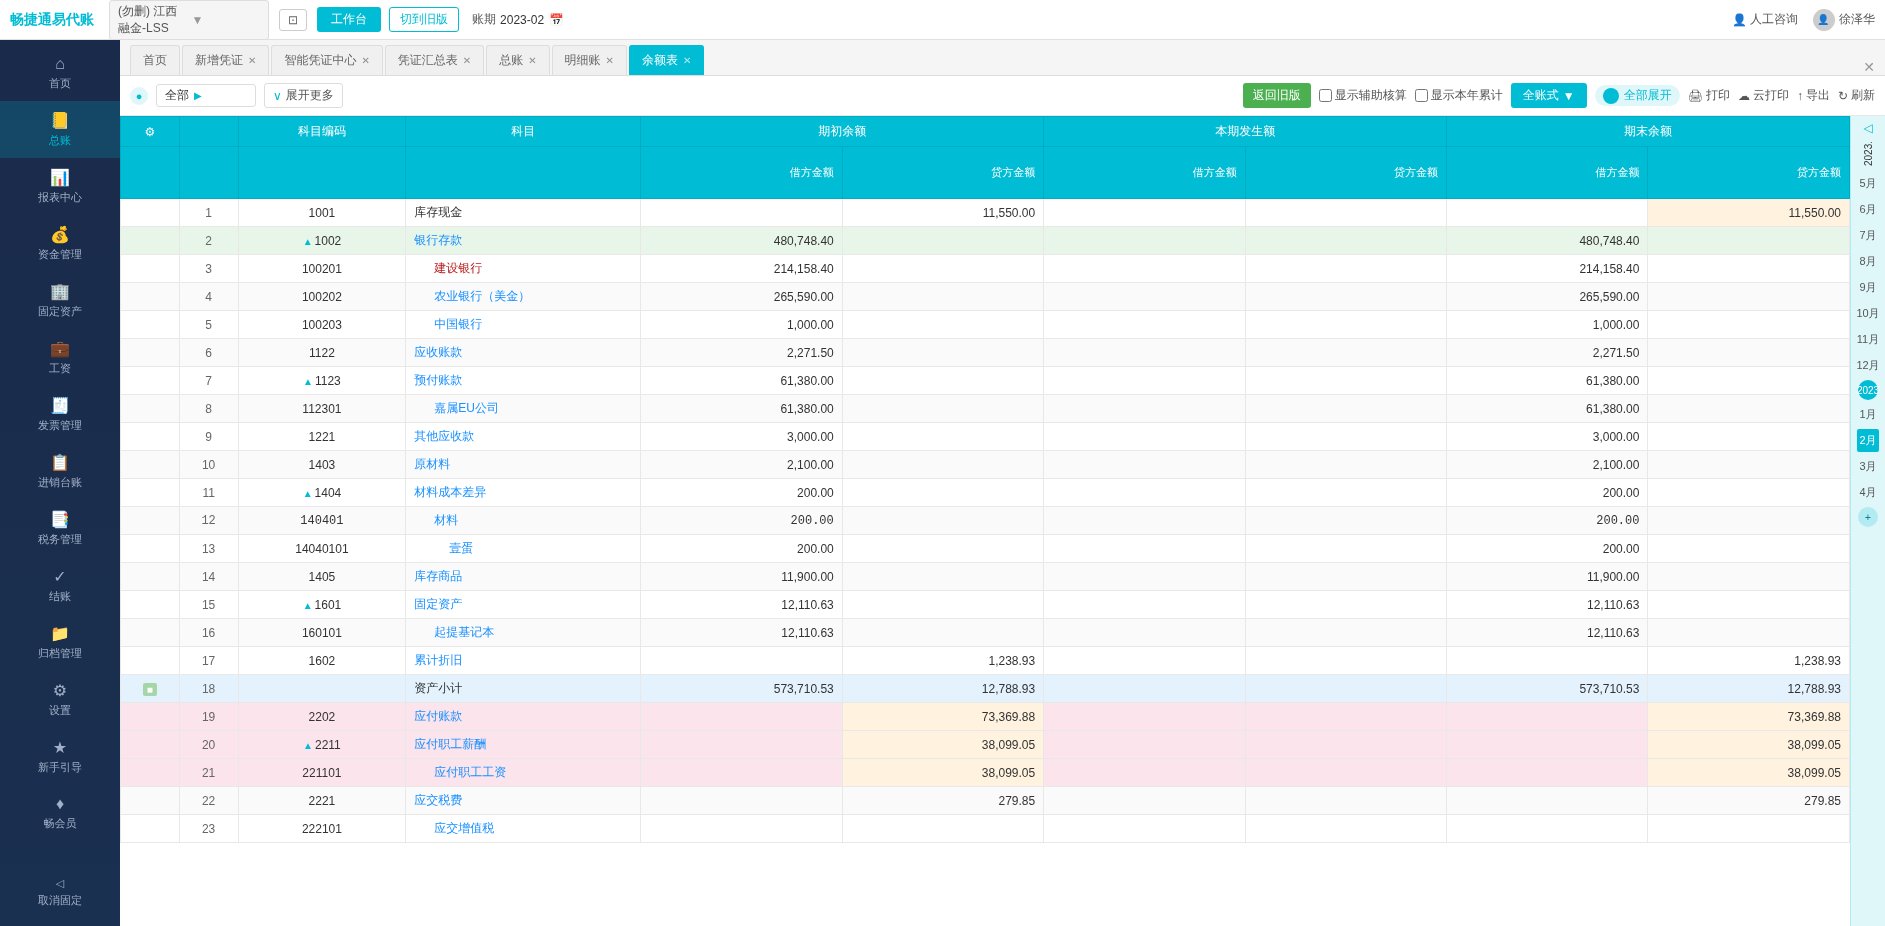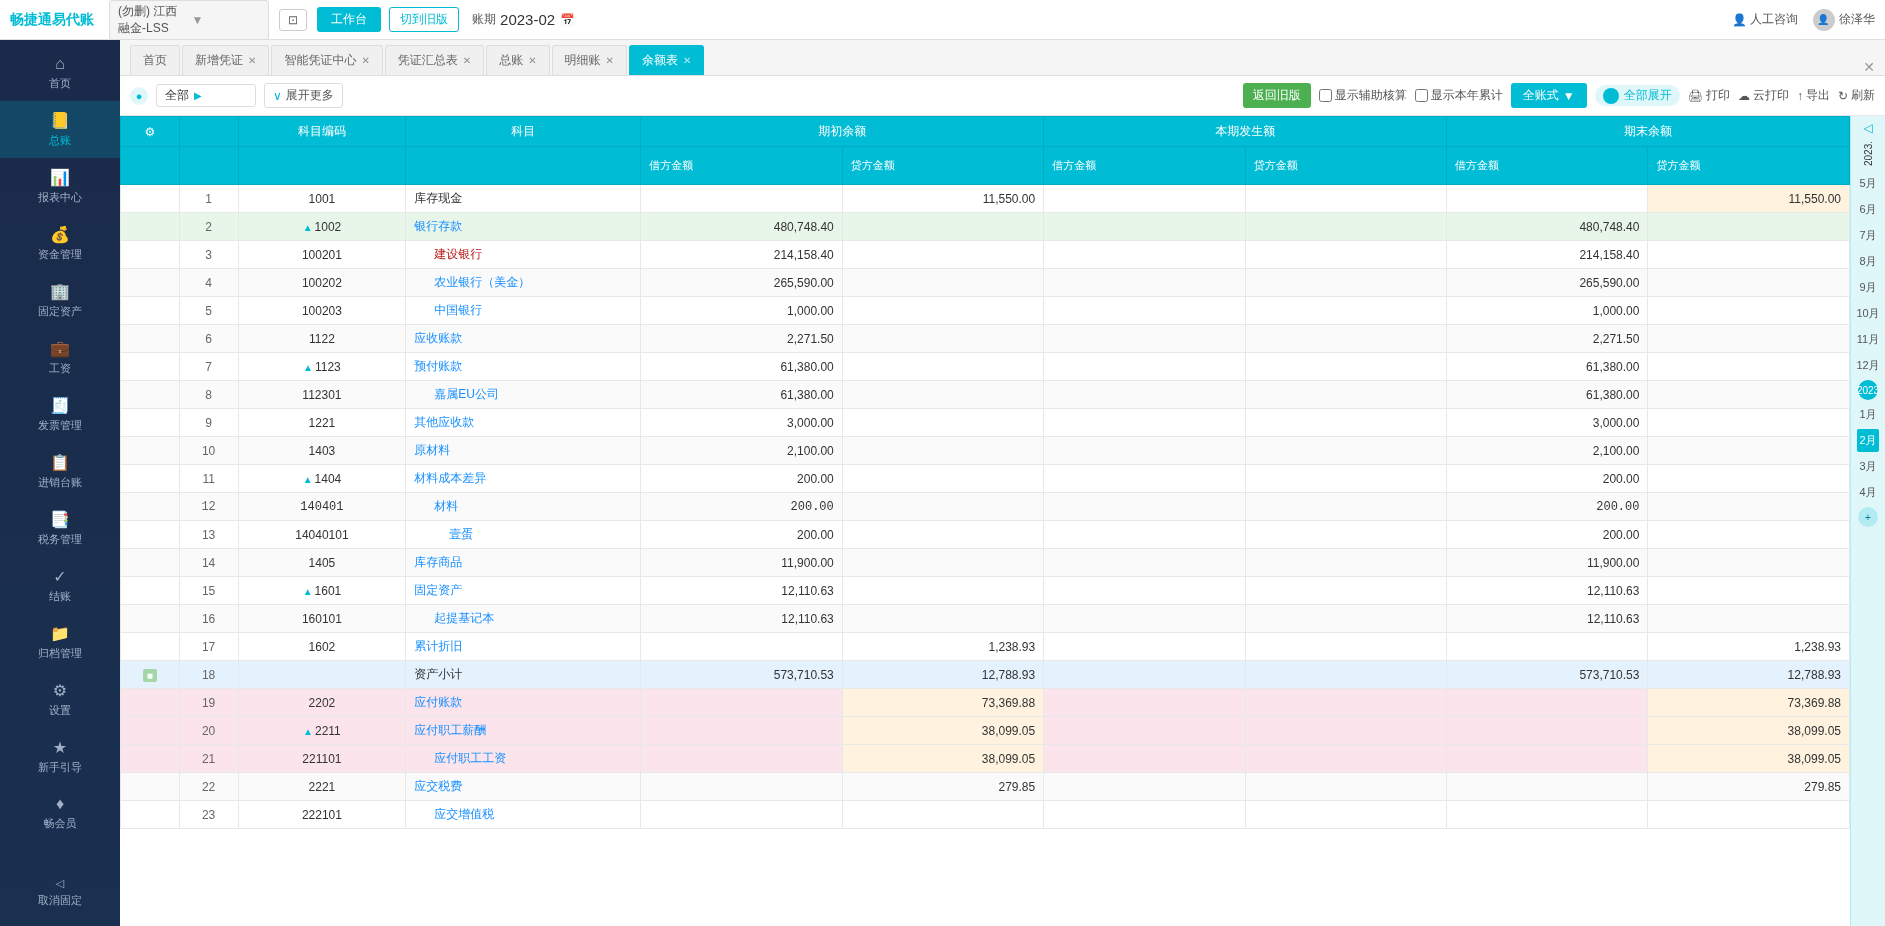--- a/index.html
+++ b/index.html
@@ -52,21 +52,21 @@
     .toggle-knob { width: 16px; height: 16px; border-radius: 50%; background: #00bcd4; }
     .toolbar-action { display: flex; align-items: center; gap: 3px; font-size: 12px; color: #555; cursor: pointer; }
 
     
     .table-container { flex: 1; overflow-y: auto; overflow-x: hidden; background: #fff; display: flex; }
     .main-table-area { flex: 1; overflow: auto; }
 
     
     table { width: 100%; border-collapse: collapse; font-size: 12px; }
     thead tr.header-group th { background: #00bcd4; color: #fff; padding: 6px 8px; text-align: center; border: 1px solid #00acc1; font-weight: normal; }
-    thead tr.header-sub th { background: #00bcd4; color: #fff; padding: 11px 8px; text-align: left; border: 1px solid #00acc1; font-weight: normal; font-size: 11px; }
+    thead tr.header-sub th { background: #00bcd4; color: #fff; padding: 18px 8px; text-align: right; border: 1px solid #00acc1; font-weight: normal; font-size: 11px; }
     tbody tr { border-bottom: 1px solid #e8e8e8; }
     tbody td { padding: 5px 8px; border: 1px solid #e8e8e8; }
     .col-no { width: 35px; text-align: center; color: #666; }
     .col-code { width: 100px; text-align: center; color: #333; }
     .col-name { width: 140px; }
     .col-name a { color: #1890ff; text-decoration: none; cursor: pointer; }
     .col-amount { width: 120px; text-align: right; color: #333; }
     .col-settings { width: 35px; text-align: center; }
 
     
@@ -84,21 +84,21 @@
 <div class="top-bar">
   <span class="top-logo">畅捷通易代账</span>
   <div class="top-company">
     <span>(勿删) 江西融金-LSS</span>
     <span class="arrow">▼</span>
   </div>
   <button class="top-btn-copy">⊡</button>
   <button class="top-btn-workbench">工作台</button>
   <button class="top-btn-switch">切到旧版</button>
   <span style="color:#555;font-size:12px;margin-left:5px;">账期</span>
-  <span style="color:#333;font-weight:500;margin-left:4px;font-size:15px;">2023-02</span>
+  <span style="color:#333;font-weight:500;margin-left:4px;font-size:12px;">2023-02</span>
   <span style="margin-left:5px;font-size:12px;cursor:pointer;">📅</span>
   <div class="top-right">
     <span class="top-service">
       <span>👤</span>
       <span>人工咨询</span>
     </span>
     <span class="top-user">
       <div class="user-avatar">👤</div>
       <span>徐泽华</span>
     </span>

